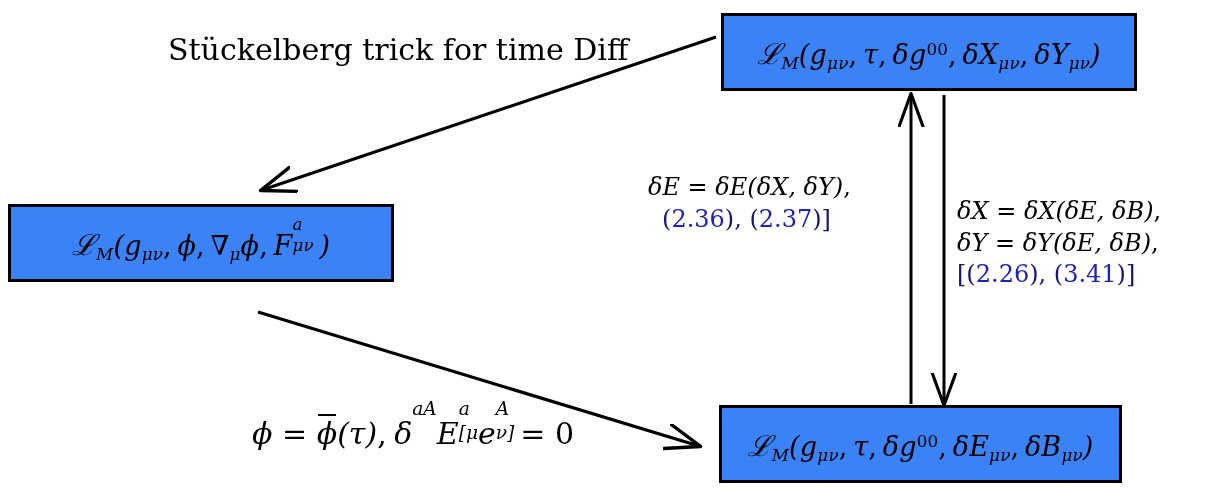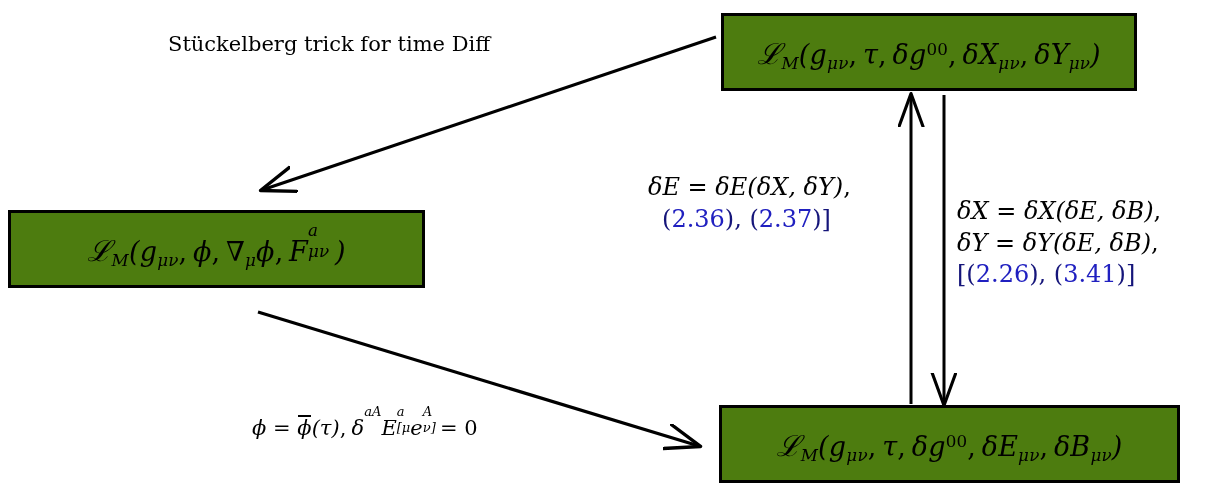--- a/index.html
+++ b/index.html
@@ -12,21 +12,21 @@
     width: 1218px;
     height: 494px;
     background: #ffffff;
     font-family: "DejaVu Serif", "Liberation Serif", serif;
     color: #000000;
     overflow: hidden;
   }
   .box {
     position: absolute;
     border: 3px solid #000000;
-    background: #4d7c0f;
+    background: #3b82f6;
     box-sizing: border-box;
     display: flex;
     align-items: center;
     justify-content: center;
   }
   .mathline {
     font-family: "DejaVu Serif", "Liberation Serif", serif;
     font-size: 27px;
     white-space: nowrap;
     letter-spacing: 0.2px;
@@ -62,21 +62,21 @@
     left: 0;
     top: 0.30em;
     font-size: 0.62em;
     white-space: nowrap;
   }
   .stack .s-pad { visibility: hidden; font-size: 0.62em; }
 
   .label {
     position: absolute;
     font-family: "DejaVu Serif", "Liberation Serif", serif;
-    font-size: 21px;
+    font-size: 30px;
     white-space: nowrap;
     color: #000000;
   }
   .ann {
     position: absolute;
     font-family: "DejaVu Serif", "Liberation Serif", serif;
     font-size: 24px;
     color: #000000;
     line-height: 1.32;
     white-space: nowrap;
@@ -124,26 +124,26 @@
     <line x1="911" y1="404" x2="911" y2="95" stroke="#000000" stroke-width="3.0" marker-end="url(#ahead)"></line>
 
     <line x1="944" y1="95" x2="944" y2="404" stroke="#000000" stroke-width="3.0" marker-end="url(#ahead)"></line>
   </svg>
 
   <div class="box" style="left:721px; top:13px; width:416px; height:78px;">
     <span class="mathline"><span class="cal">ℒ</span><sub class="it">M</sub><span class="it">(g</span><sub class="it">μν</sub><span class="up">, </span><span class="it">τ</span><span class="up">, </span><span class="it">δg</span><sup class="up">00</sup><span class="up">, </span><span class="it">δX</span><sub class="it">μν</sub><span class="up">, </span><span class="it">δY</span><sub class="it">μν</sub><span class="it">)</span></span>
 
   </div>
 
-  <div class="box" style="left:8px; top:210px; width:417px; height:78px;align-items:center;">
+  <div class="box" style="left:8px; top:204px; width:386px; height:78px;align-items:center;">
     <span class="mathline"><span class="cal">ℒ</span><sub class="it">M</sub><span class="it">(g</span><sub class="it">μν</sub><span class="up">, </span><span class="it">ϕ</span><span class="up">, </span><span class="up">∇</span><sub class="it">μ</sub><span class="it">ϕ</span><span class="up">, </span><span class="it">F</span><span class="stack"><span class="s-pad">μν</span><span class="s-sup it">a</span><span class="s-sub it">μν</span></span><span class="it"> )</span></span>
 
   </div>
 
-  <div class="box" style="left:719px; top:405px; width:461px; height:78px;">
+  <div class="box" style="left:719px; top:405px; width:403px; height:78px;">
     <span class="mathline"><span class="cal">ℒ</span><sub class="it">M</sub><span class="it">(g</span><sub class="it">μν</sub><span class="up">, </span><span class="it">τ</span><span class="up">, </span><span class="it">δg</span><sup class="up">00</sup><span class="up">, </span><span class="it">δE</span><sub class="it">μν</sub><span class="up">, </span><span class="it">δB</span><sub class="it">μν</sub><span class="it">)</span></span>
 
   </div>
 
   <div class="label" style="left:168px; top:32px;">Stückelberg trick for time Diff</div>
 
   <div class="label" style="left:252px; top:416px;"><span class="it">ϕ</span> <span class="up">=</span> <span class="bar-over it">ϕ</span><span class="it">(τ)</span><span class="up">, </span><span class="it">δ</span><span class="stack"><span class="s-pad">aA</span><span class="s-sup it">aA</span></span><span class="it">E</span><span class="stack"><span class="s-pad">[μ</span><span class="s-sup it">a</span><span class="s-sub it">[μ</span></span><span class="it">e</span><span class="stack"><span class="s-pad">ν]</span><span class="s-sup it">A</span><span class="s-sub it">ν]</span></span><span class="up"> = 0</span></div>
 
   <div class="ann" style="left:648px; top:172px;">
     <div><span class="it">δE</span> <span class="up">=</span> <span class="it">δE(δX, δY)</span><span class="up">,</span></div>

